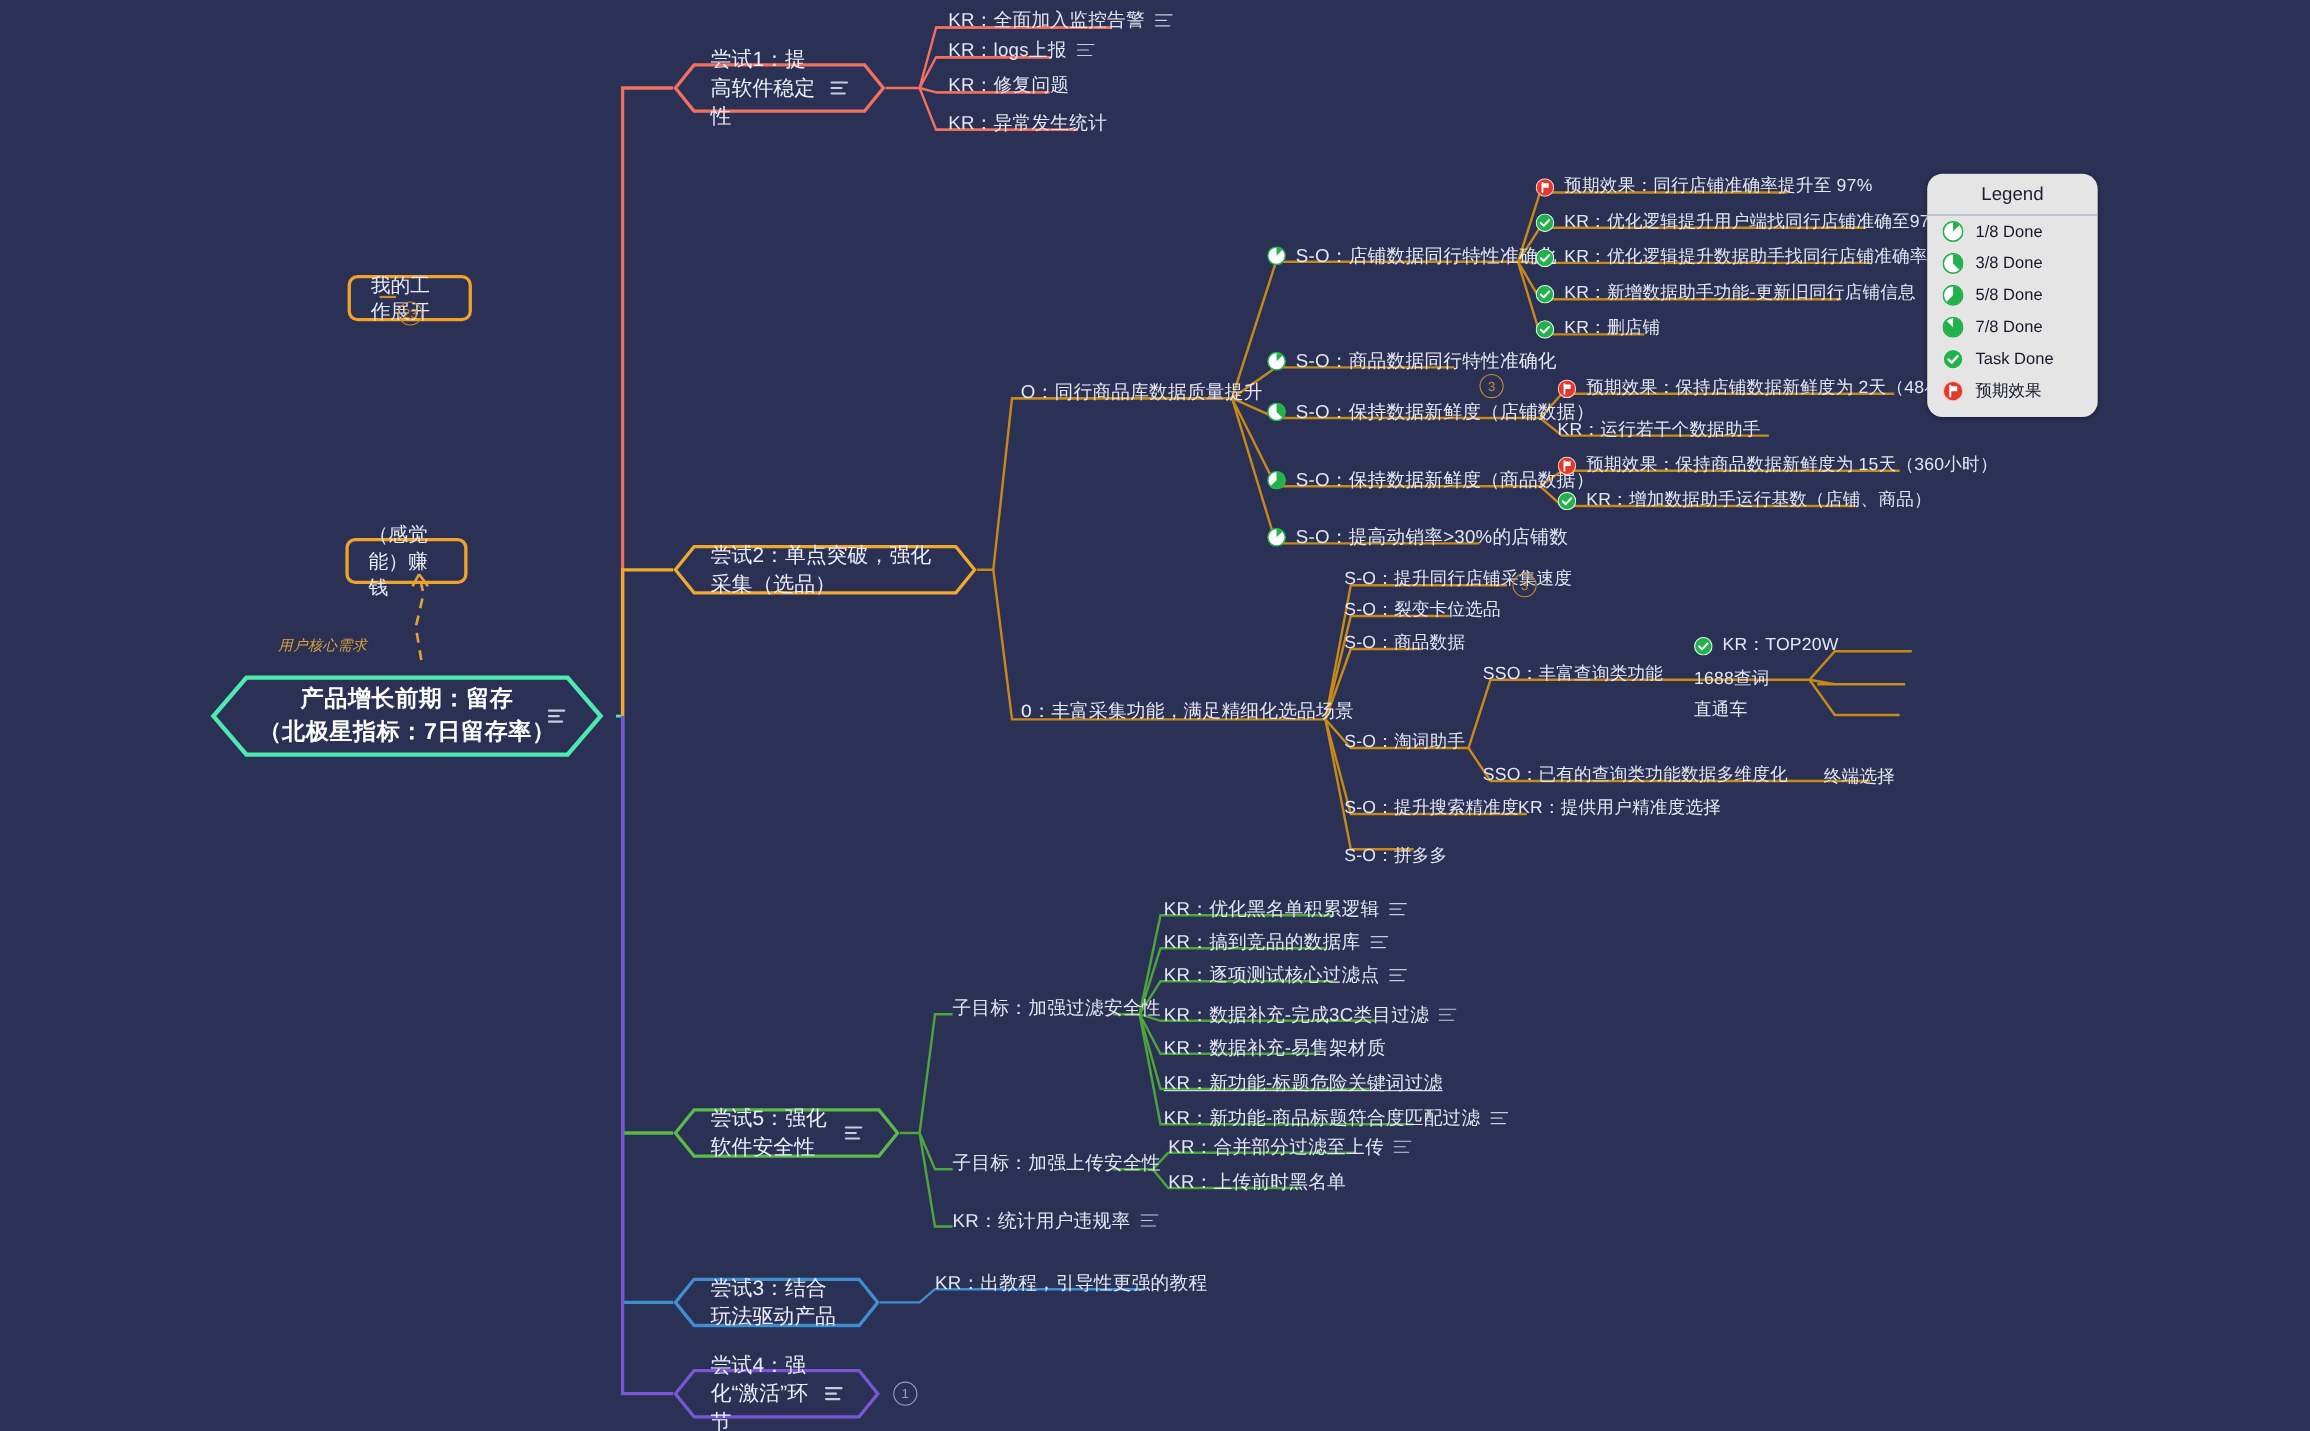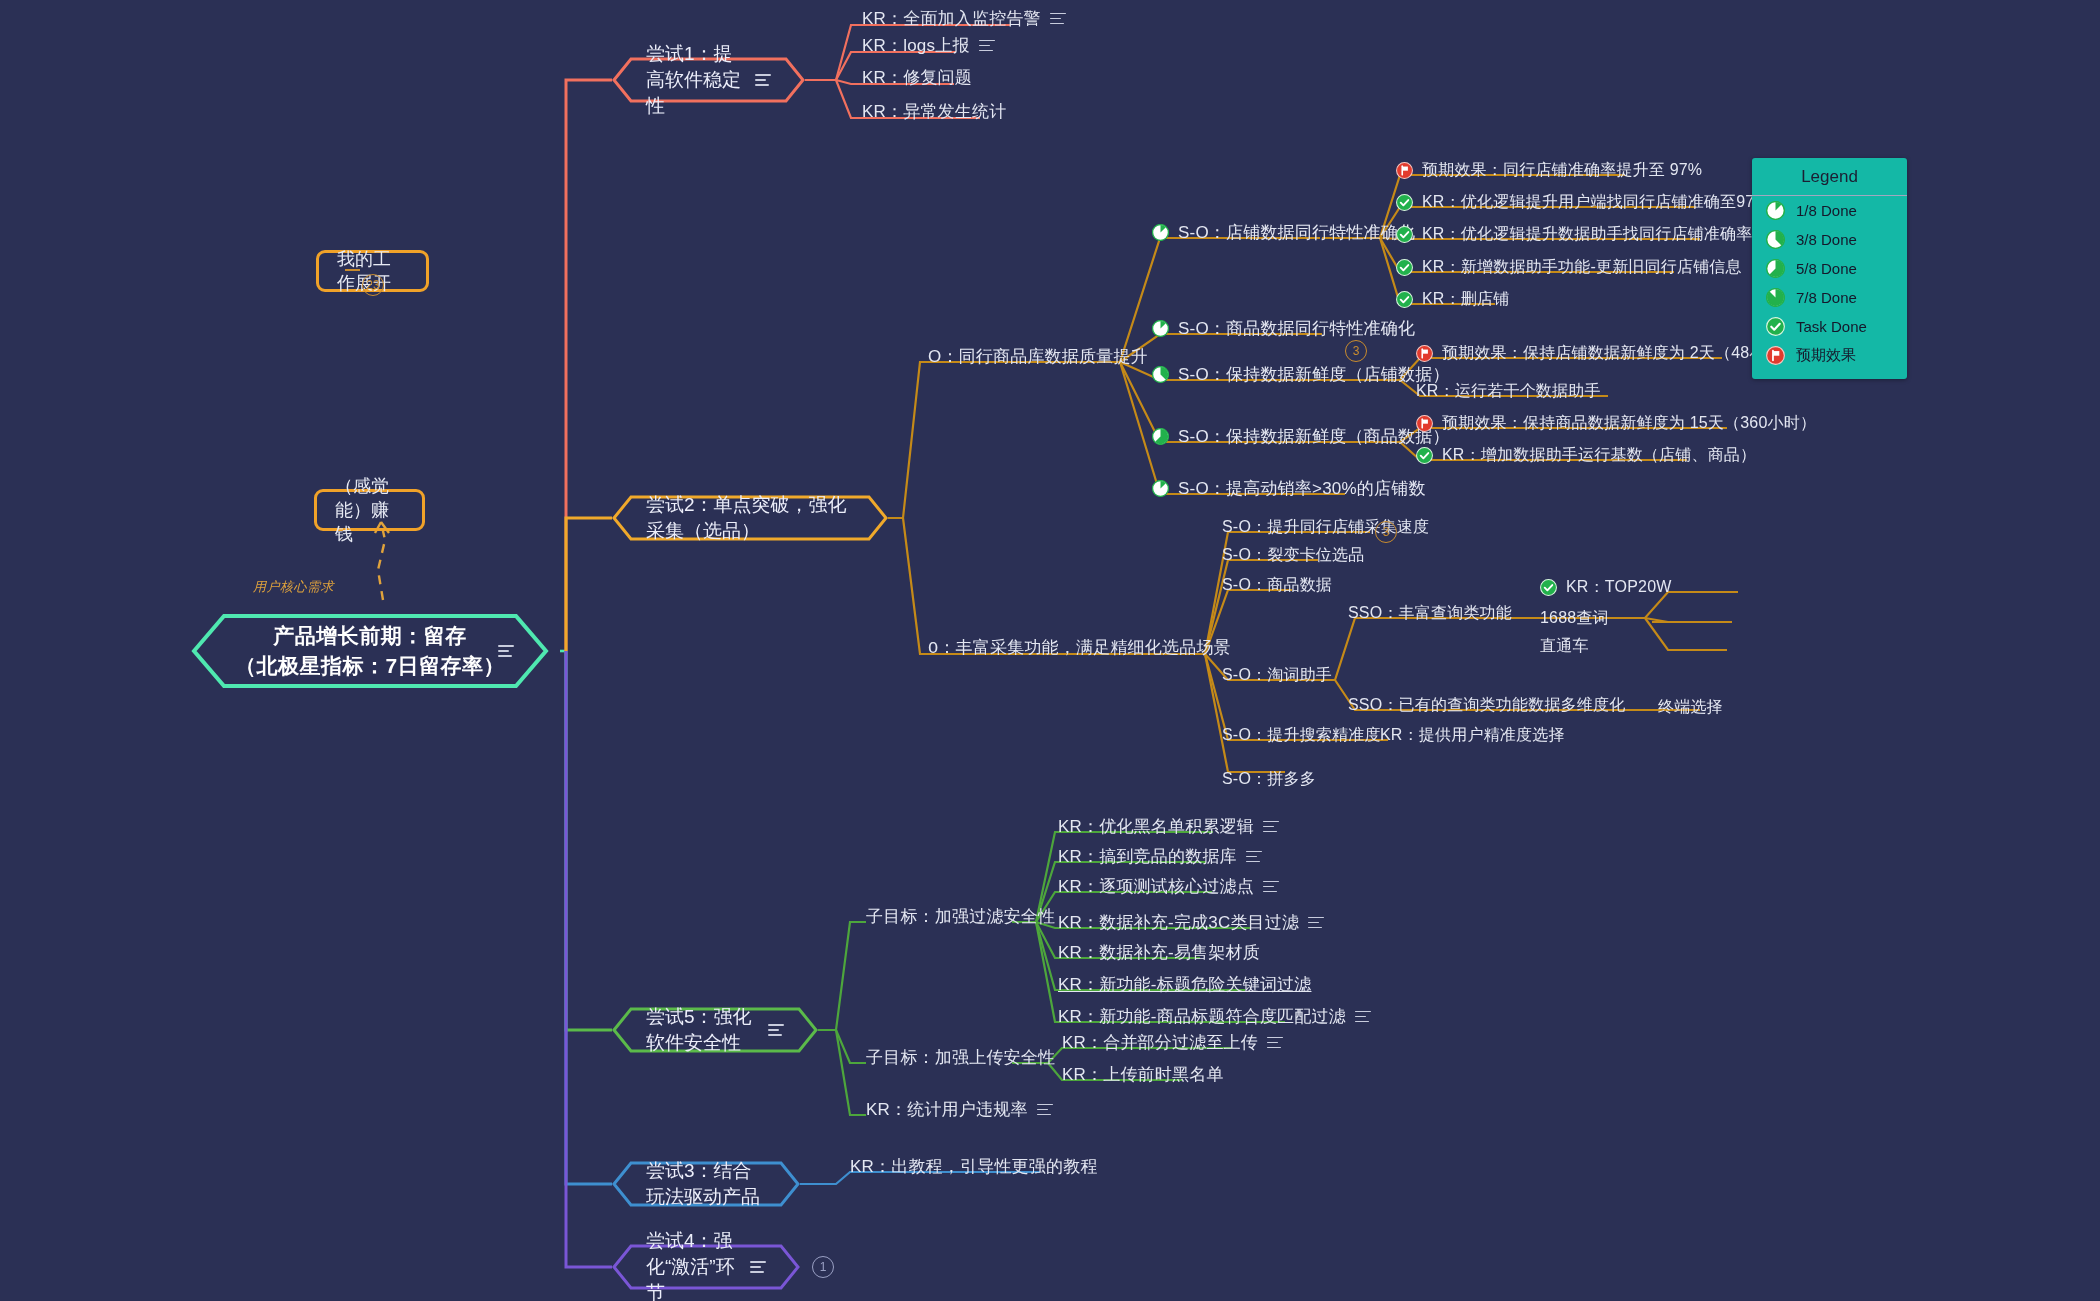--- a/index.html
+++ b/index.html
@@ -110,22 +110,22 @@
   #rel-label{
     position:absolute;left:253px;top:578px;
     font-size:13px;color:#e0a33c;font-style:italic;
     letter-spacing:.5px;
   }
 
   
   #legend{
     position:absolute;left:1752px;top:158px;
     width:155px;
-    background:#14b8a6;
-    border-radius:3px;
+    background:#e5e5e5;
+    border-radius:14px;
     box-shadow:0 1px 4px rgba(0,0,0,.35);
     padding:0 0 9px 0;
     box-sizing:border-box;
   }
   #legend .lg-title{
     text-align:center;font-size:17px;color:#1c1f33;
     padding:9px 0 8px 0;
     border-bottom:1px solid #a2a7bf;
     font-weight:400;
   }

